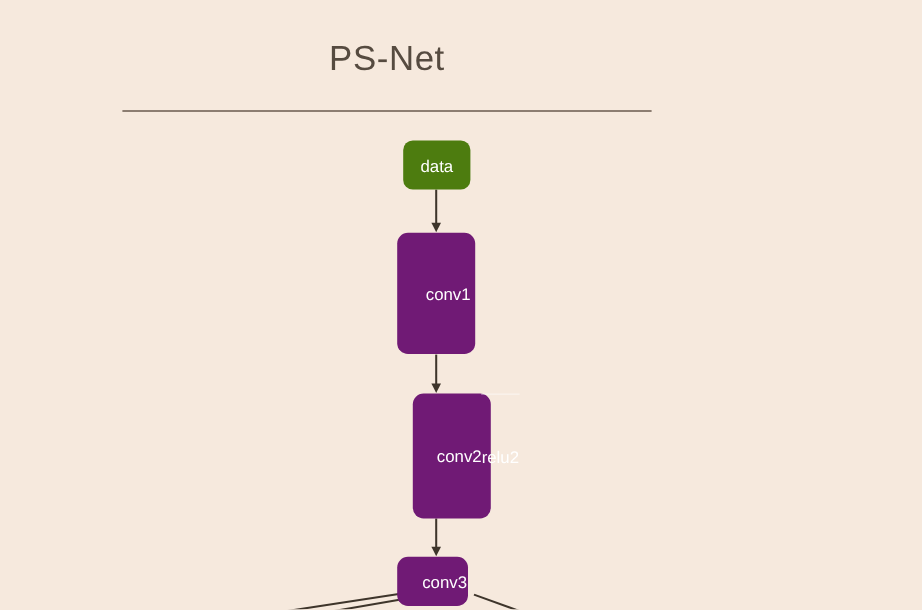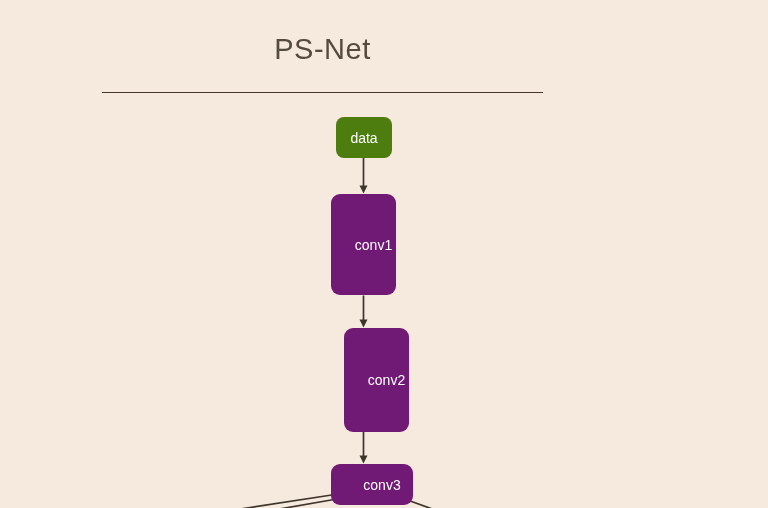--- a/index.html
+++ b/index.html
@@ -61,21 +61,21 @@
   }
   .node-layer {
     background: #701a75;
     border-radius: 9px;
     display: flex;
     flex-direction: row;
     padding-left: 20px;
   }
   .node-conv1 { left: 331px; top: 194px; width: 65px; height: 101px; }
   .node-conv2 { left: 331px; top: 328px; width: 65px; height: 104px; margin-left: 13px; }
-  .node-conv3 { left: 331px; top: 464px; width: 82px; height: 41px; }
+  .node-conv3 { left: 331px; top: 464px; width: 59px; height: 41px; }
   .node-layer .row {
     flex: 1;
     display: flex;
     align-items: center;
     justify-content: center;
   }
   .node-layer .row + .row {
     border-top: 1px solid rgba(255, 255, 255, 0.5);
   }
 </style>
@@ -106,17 +106,18 @@
 <div class="node node-data">
   <span>data</span>
 </div>
 
 <div class="node node-layer node-conv1">
   <div class="row">conv1</div>
 </div>
 
 <div class="node node-layer node-conv2">
   <div class="row">conv2</div>
+  <div class="row">relu2</div>
 </div>
 
 <div class="node node-layer node-conv3">
   <div class="row">conv3</div>
 </div>
 
 </body></html>

